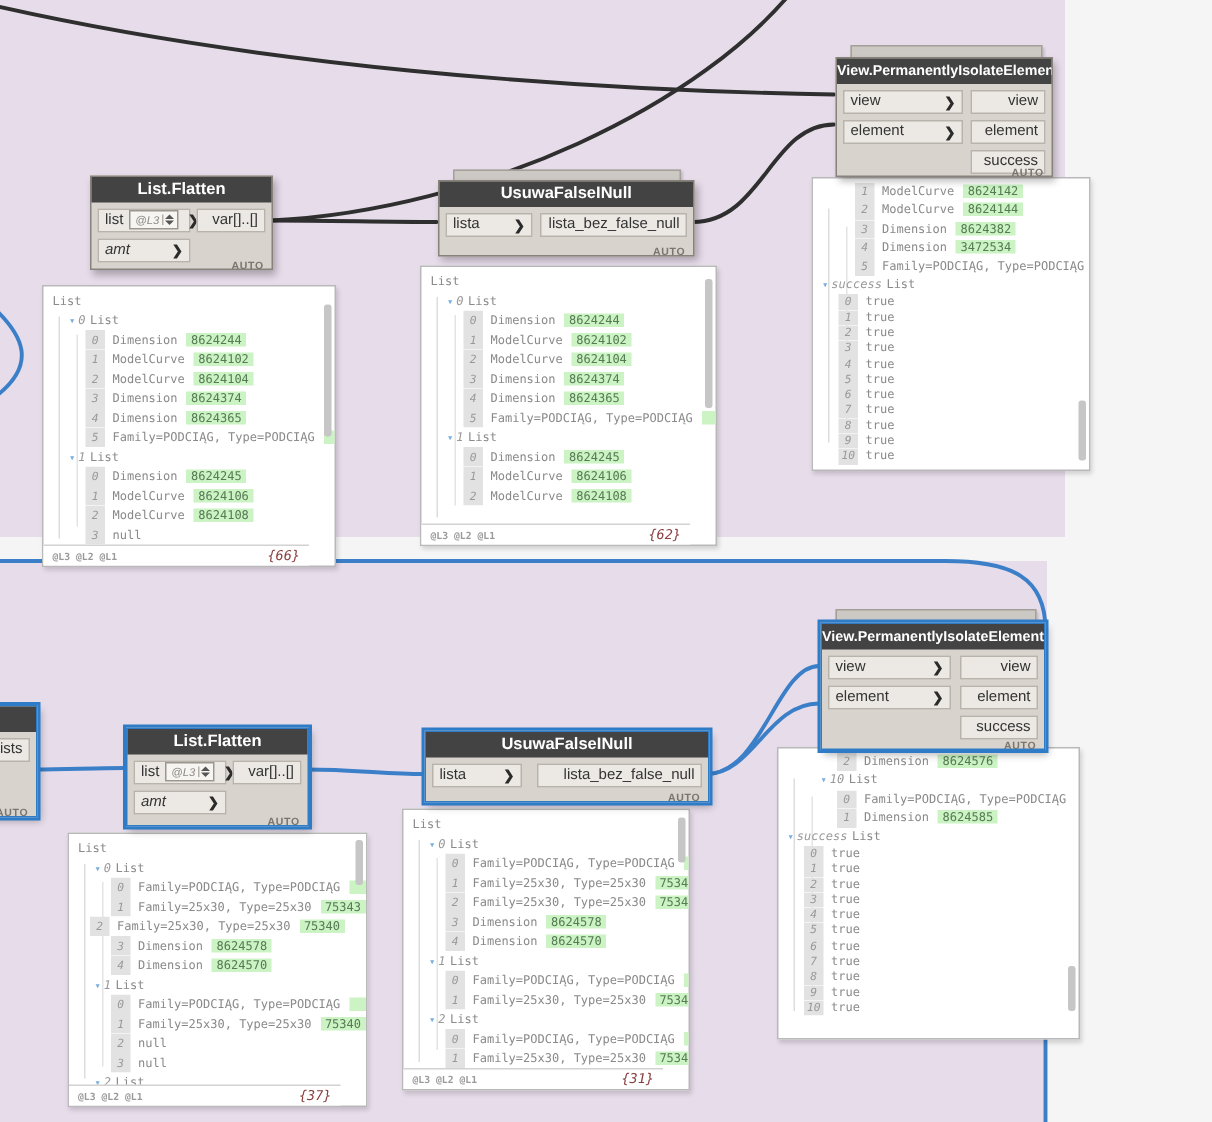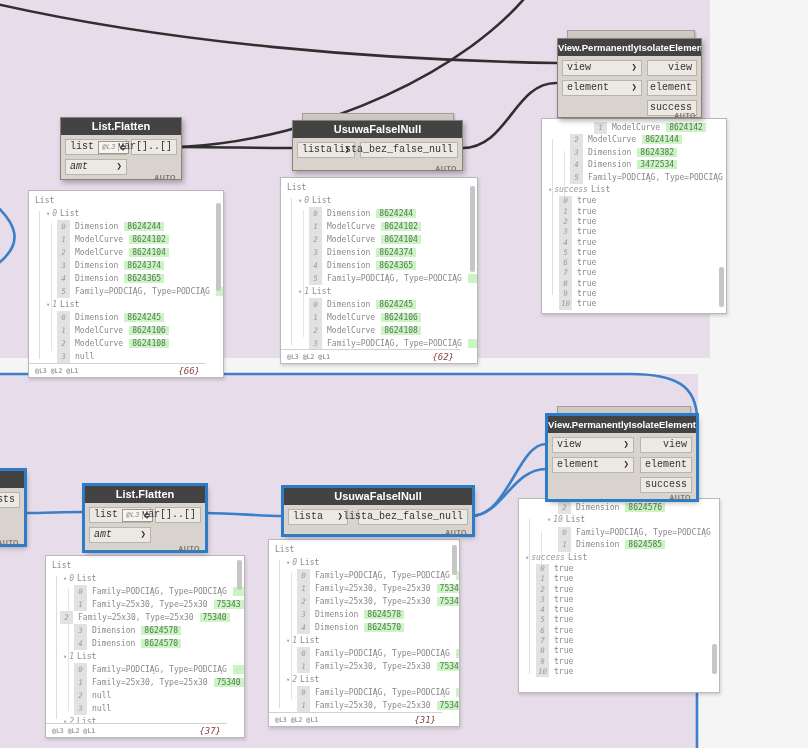--- a/index.html
+++ b/index.html
@@ -15,21 +15,21 @@
         box-shadow:2px 3px 5px rgba(0,0,0,.28);}
   .node.sel{border:1px solid #2e7cc7;box-shadow:0 0 0 2px #2e7cc7,2px 3px 5px rgba(0,0,0,.28);}
   .ntitle{background:#434343;color:#fff;font-weight:bold;text-align:center;
           font-size:11px;line-height:17px;height:17px;white-space:nowrap;overflow:hidden;}
   .ntitle.small{font-size:9.5px;}
   .nbody{position:relative;padding:4px;}
   .ins{position:absolute;left:4px;top:4px;}
   .outs{position:absolute;right:4px;top:4px;}
   .port{background:#ece9e5;border:1px solid #b8b3ab;font-size:10px;color:#333;
         height:14px;line-height:14px;padding:0 4px;margin-bottom:4px;white-space:nowrap;
-        display:flex;align-items:center;font-family:Liberation Mono, monospace;}
+        display:flex;}
   .port.out{justify-content:flex-end;}
   .parrow{margin-left:auto;padding-left:6px;font-weight:bold;color:#2b2b2b;font-size:9px;}
   .lvl{display:inline-flex;align-items:center;background:#f6f5f2;border:1px solid #9b968f;
        margin-left:4px;padding:0 1px;height:11px;}
   .lvl .lt{font-size:7.5px;font-style:italic;color:#8f8a84;padding:0 2px;}
   .spin{display:flex;flex-direction:column;justify-content:center;border-left:1px solid #b5b0a8;padding:0 1px;}
   .spin i{display:block;width:0;height:0;border-left:3px solid transparent;border-right:3px solid transparent;}
   .spin .up{border-bottom:3px solid #555;margin-bottom:1px;}
   .spin .dn{border-top:3px solid #555;}
   .auto{position:absolute;right:5px;bottom:2px;font-size:7px;font-weight:bold;
@@ -283,32 +283,31 @@
         <div class="row k-i" style="padding-left: 28px;"><span class="badge">0</span><span>Dimension</span><span class="chip">8624244</span></div>
         <div class="row k-i" style="padding-left: 28px;"><span class="badge">1</span><span>ModelCurve</span><span class="chip">8624102</span></div>
         <div class="row k-i" style="padding-left: 28px;"><span class="badge">2</span><span>ModelCurve</span><span class="chip">8624104</span></div>
         <div class="row k-i" style="padding-left: 28px;"><span class="badge">3</span><span>Dimension</span><span class="chip">8624374</span></div>
         <div class="row k-i" style="padding-left: 28px;"><span class="badge">4</span><span>Dimension</span><span class="chip">8624365</span></div>
         <div class="row k-i" style="padding-left: 28px;"><span class="badge">5</span><span>Family=PODCIĄG, Type=PODCIĄG</span><span class="chip empty"></span></div>
         <div class="row k-h" style="padding-left: 17px;"><span class="harrow">▾</span><span class="hidx">1</span><span class="ht">List</span></div>
         <div class="row k-i" style="padding-left: 28px;"><span class="badge">0</span><span>Dimension</span><span class="chip">8624245</span></div>
         <div class="row k-i" style="padding-left: 28px;"><span class="badge">1</span><span>ModelCurve</span><span class="chip">8624106</span></div>
         <div class="row k-i" style="padding-left: 28px;"><span class="badge">2</span><span>ModelCurve</span><span class="chip">8624108</span></div>
-        <div class="row k-i" style="padding-left: 28px;"><span class="badge">3</span><span>Family=PODCIĄG, Type=PODCIĄG</span><span class="chip empty"></span></div>
       </div>
       <div class="bfooter">
         <span class="blevels">@L3 @L2 @L1</span>
         <span class="bcount">{62}</span>
       </div>
     </div>
 
   <div class="bubble tight" style="left:541px;top:118px;width:184px;height:194px;">
     <div class="thumb" style="top:148px;height:40px;"></div>
   <div class="bcontent">
-        <div class="row k-i" style="padding-left: 28px; margin-left: 24px;"><span class="badge">1</span><span>ModelCurve</span><span class="chip">8624142</span></div>
+        <div class="row k-i" style="padding-left: 28px;"><span class="badge">1</span><span>ModelCurve</span><span class="chip">8624142</span></div>
         <div class="row k-i" style="padding-left: 28px;"><span class="badge">2</span><span>ModelCurve</span><span class="chip">8624144</span></div>
         <div class="row k-i" style="padding-left: 28px;"><span class="badge">3</span><span>Dimension</span><span class="chip">8624382</span></div>
         <div class="row k-i" style="padding-left: 28px;"><span class="badge">4</span><span>Dimension</span><span class="chip">3472534</span></div>
         <div class="row k-i" style="padding-left: 28px;"><span class="badge">5</span><span>Family=PODCIĄG, Type=PODCIĄG</span></div>
         <div class="row k-h" style="padding-left: 6px;"><span class="harrow">▾</span><span class="hidx">success</span><span class="ht">List</span></div>
         <div class="row k-b" style="padding-left: 17px;"><span class="badge">0</span><span>true</span></div>
         <div class="row k-b" style="padding-left: 17px;"><span class="badge">1</span><span>true</span></div>
         <div class="row k-b" style="padding-left: 17px;"><span class="badge">2</span><span>true</span></div>
         <div class="row k-b" style="padding-left: 17px;"><span class="badge">3</span><span>true</span></div>
         <div class="row k-b" style="padding-left: 17px;"><span class="badge">4</span><span>true</span></div>

